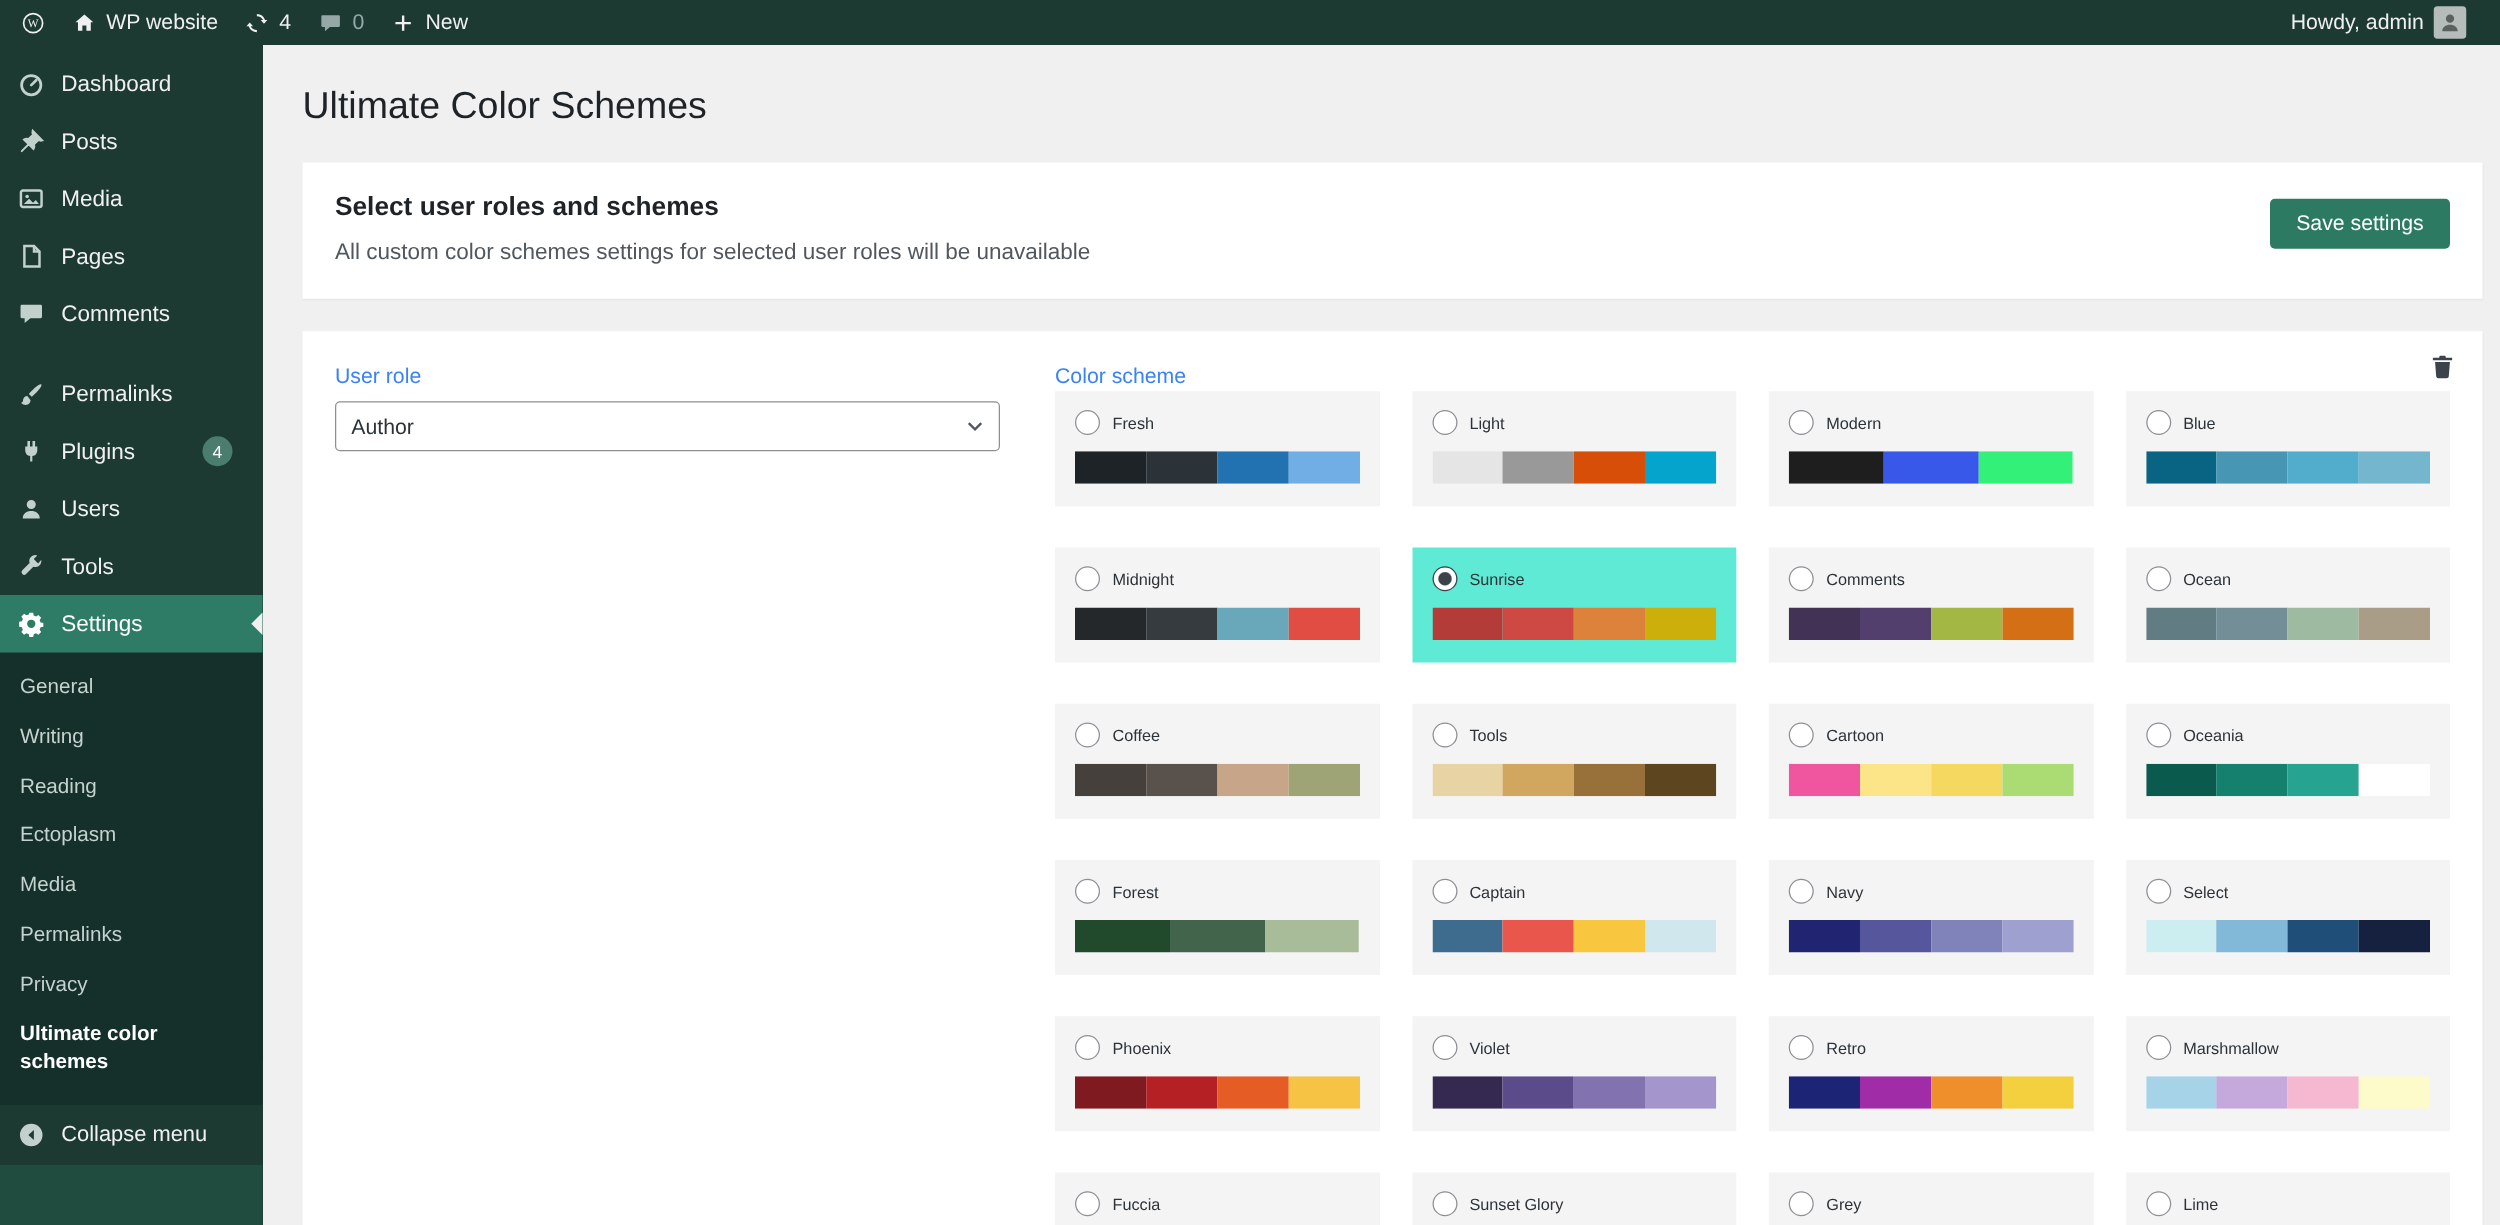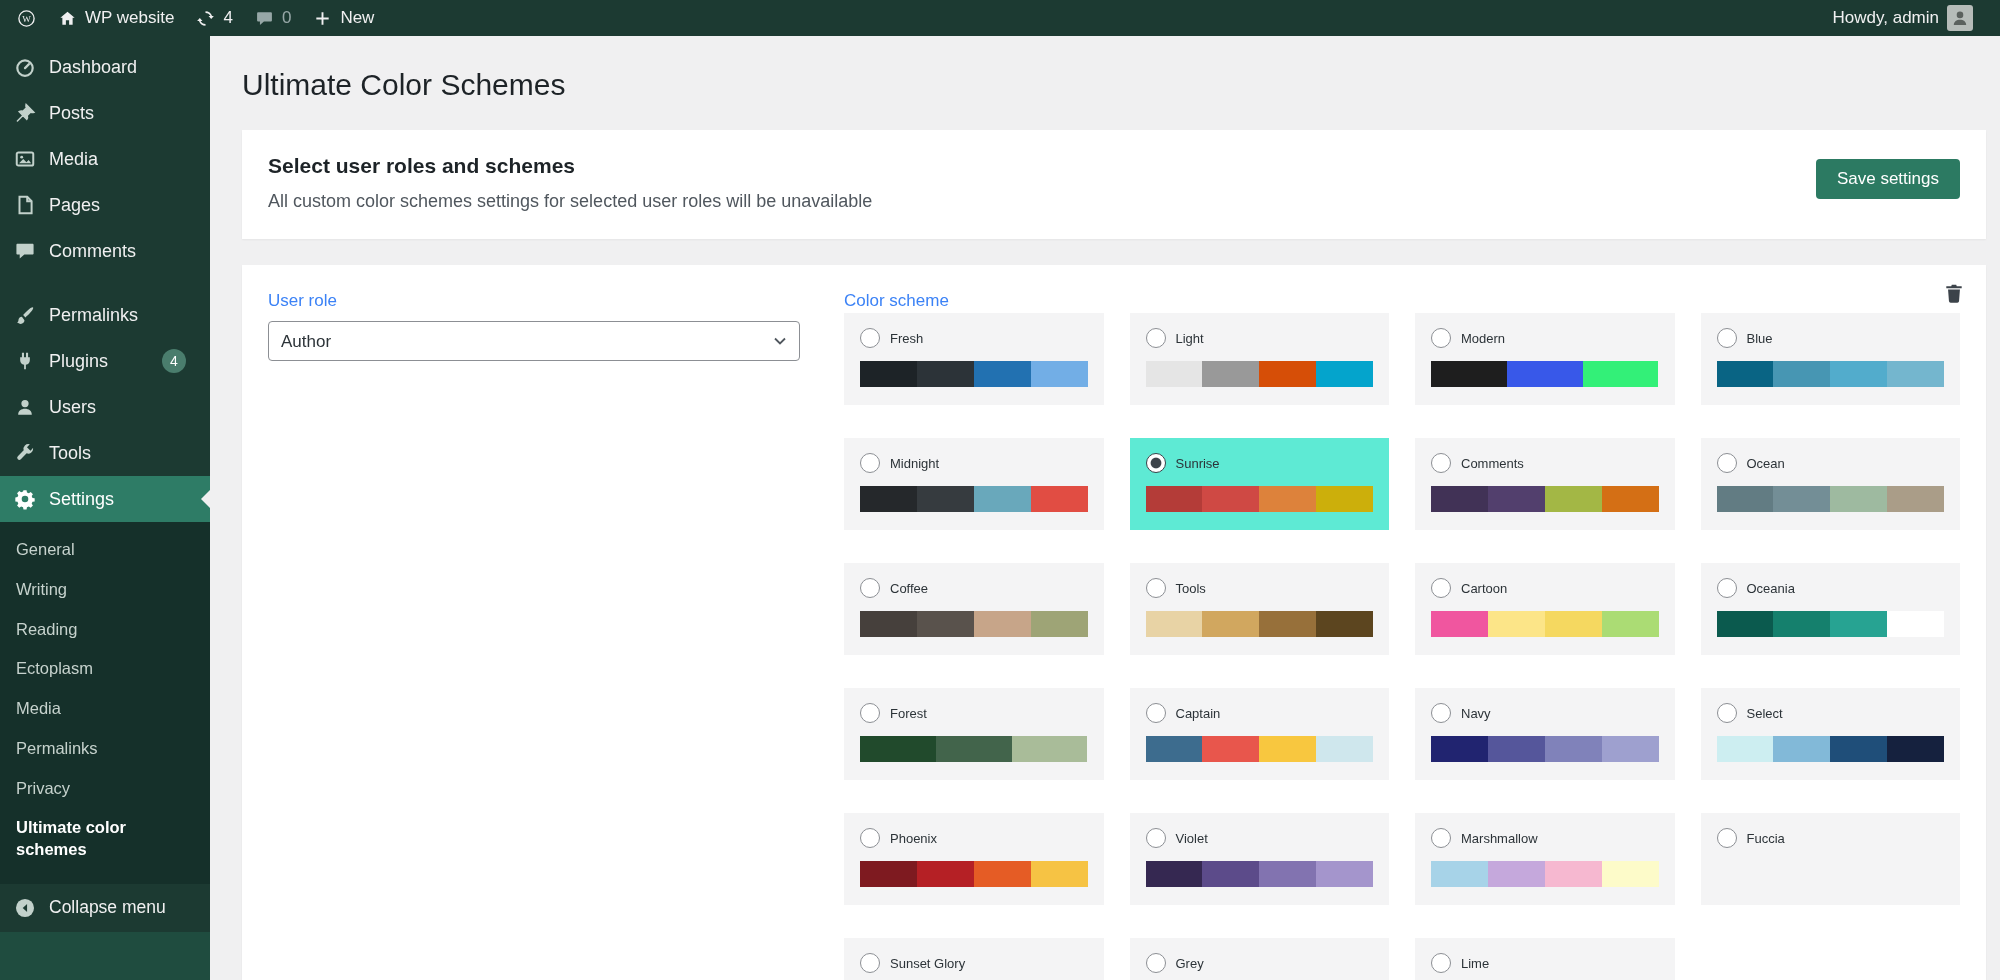--- a/index.html
+++ b/index.html
@@ -576,20 +576,32 @@
       <span class="scheme-name">Violet</span>
     </span>
     <span class="swatches">
               <span class="swatch" style="background: rgb(53, 40, 81);"></span>
               <span class="swatch" style="background: rgb(92, 75, 138);"></span>
               <span class="swatch" style="background: rgb(130, 115, 176);"></span>
               <span class="swatch" style="background: rgb(164, 149, 204);"></span>
             </span>
   </label>
 
+  <label class="scheme-card">
+    <span class="scheme-head">
+      <input type="radio" name="color-scheme" style="">
+      <span class="scheme-name">Retro</span>
+    </span>
+    <span class="swatches">
+              <span class="swatch" style="background: rgb(28, 37, 117);"></span>
+              <span class="swatch" style="background: rgb(160, 44, 168);"></span>
+              <span class="swatch" style="background: rgb(239, 143, 44);"></span>
+              <span class="swatch" style="background: rgb(244, 208, 63);"></span>
+            </span>
+  </label>
 
   <label class="scheme-card">
     <span class="scheme-head">
       <input type="radio" name="color-scheme" style="">
       <span class="scheme-name">Marshmallow</span>
     </span>
     <span class="swatches">
               <span class="swatch" style="background: rgb(167, 211, 232);"></span>
               <span class="swatch" style="background: rgb(197, 168, 220);"></span>
               <span class="swatch" style="background: rgb(246, 184, 208);"></span>

